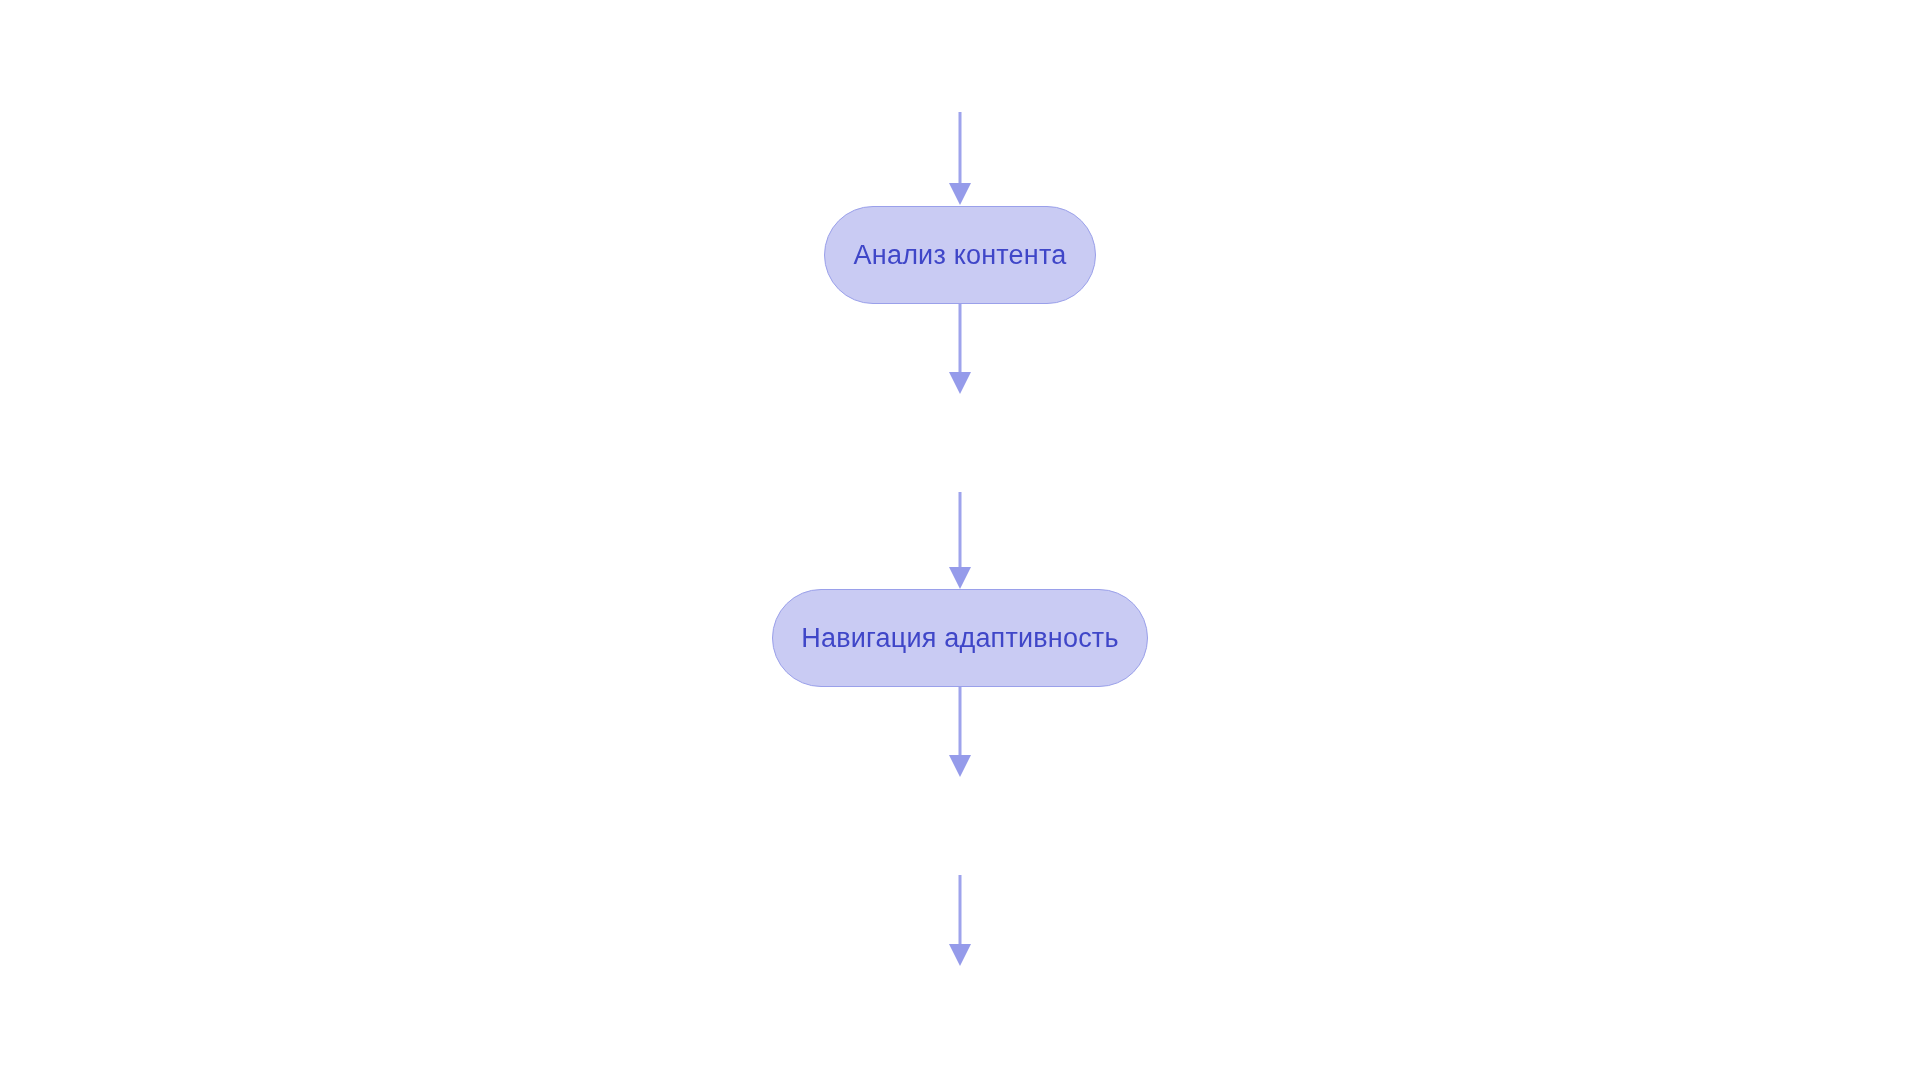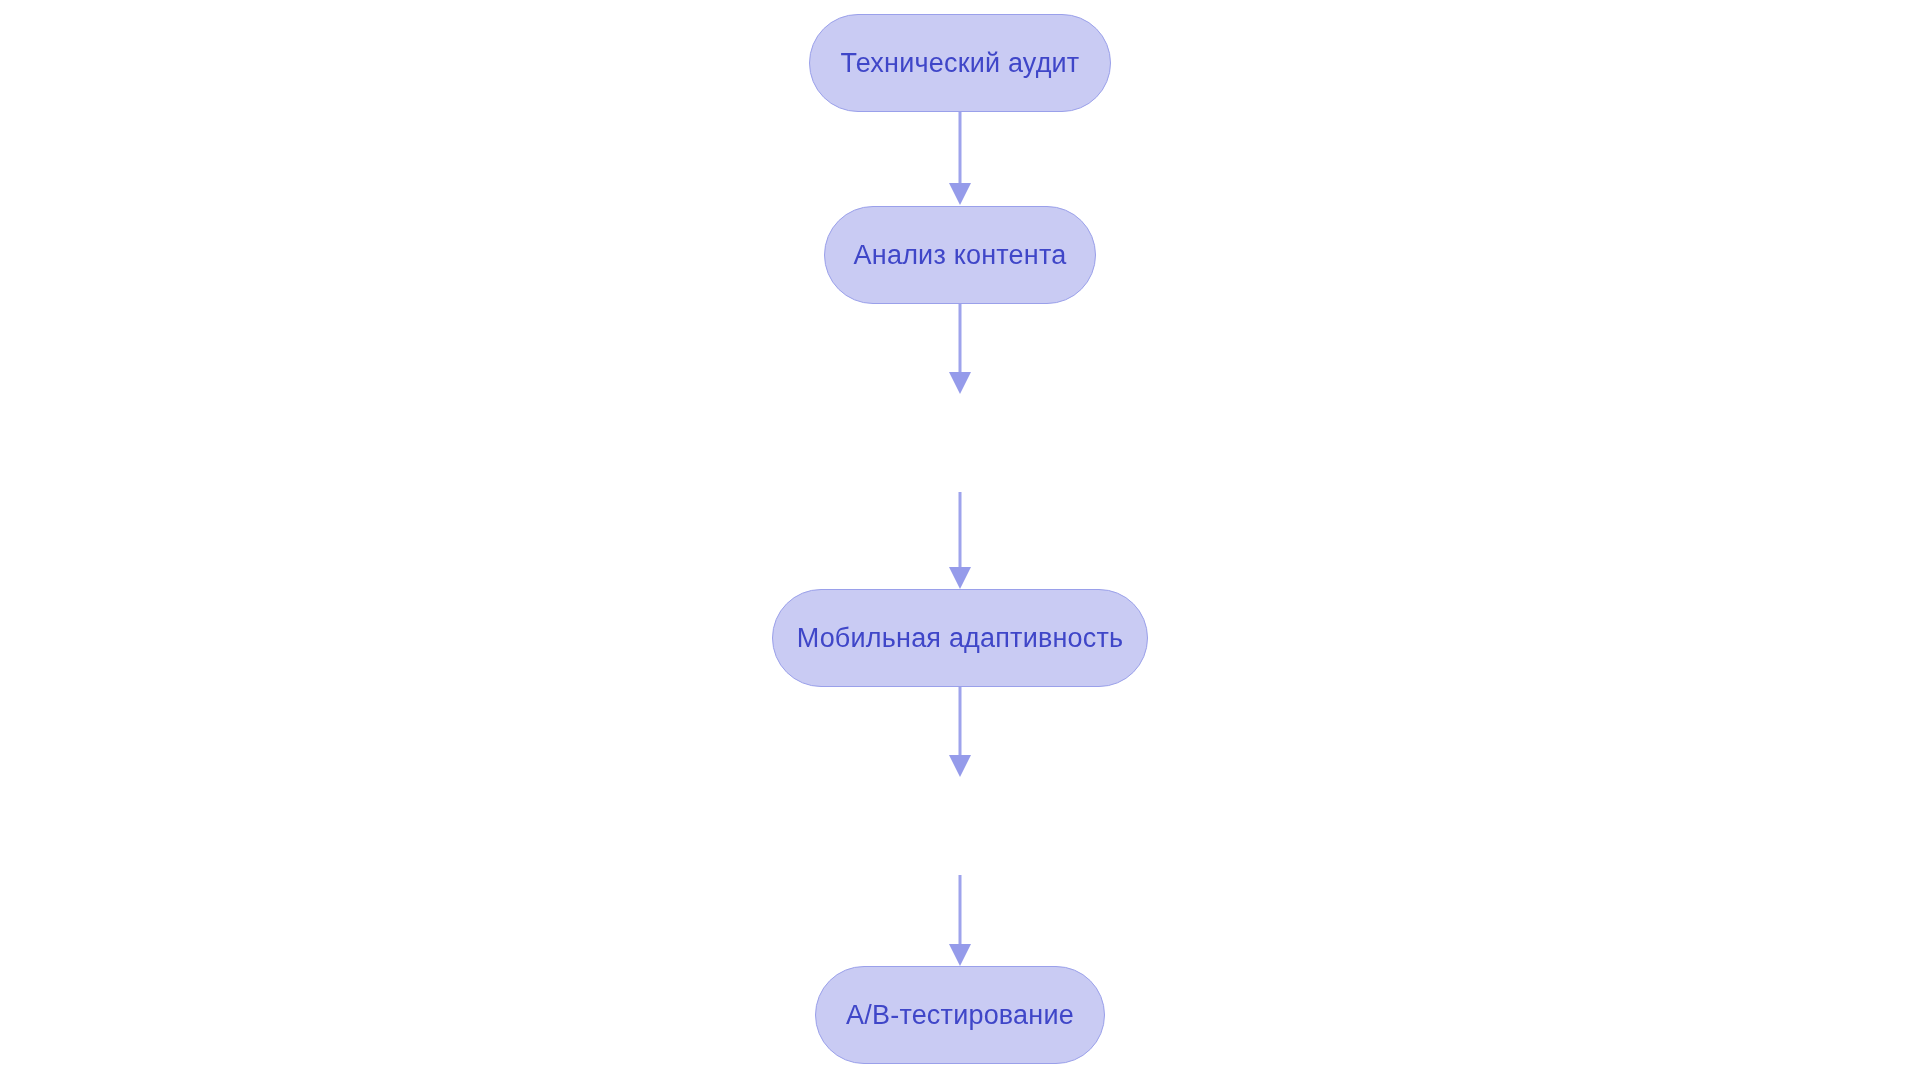--- a/index.html
+++ b/index.html
@@ -73,23 +73,20 @@
   .a1 { top: 304px; height: 90px; }
   .a2 { top: 492px; height: 97px; }
   .a3 { top: 687px; height: 90px; }
   .a4 { top: 875px; height: 91px; }
 </style>
 </head>
 <body>
 
 <div class="canvas">
 
-  <div class="flow-node n0">
-    <span class="node-label">Технический аудит</span>
-  </div>
 
   <div class="flow-arrow a0">
     <div class="shaft"></div>
     <div class="head"></div>
   </div>
 
   <div class="flow-node n1">
     <span class="node-label">Анализ контента</span>
   </div>
 
@@ -98,31 +95,28 @@
     <div class="head"></div>
   </div>
 
 
   <div class="flow-arrow a2">
     <div class="shaft"></div>
     <div class="head"></div>
   </div>
 
   <div class="flow-node n3">
-    <span class="node-label">Мобильная адаптивность</span>
+    <span class="node-label">Навигация адаптивность</span>
   </div>
 
   <div class="flow-arrow a3">
     <div class="shaft"></div>
     <div class="head"></div>
   </div>
 
 
   <div class="flow-arrow a4">
     <div class="shaft"></div>
     <div class="head"></div>
   </div>
 
-  <div class="flow-node n5">
-    <span class="node-label">A/B-тестирование</span>
-  </div>
 
 </div>
 
 </body></html>

